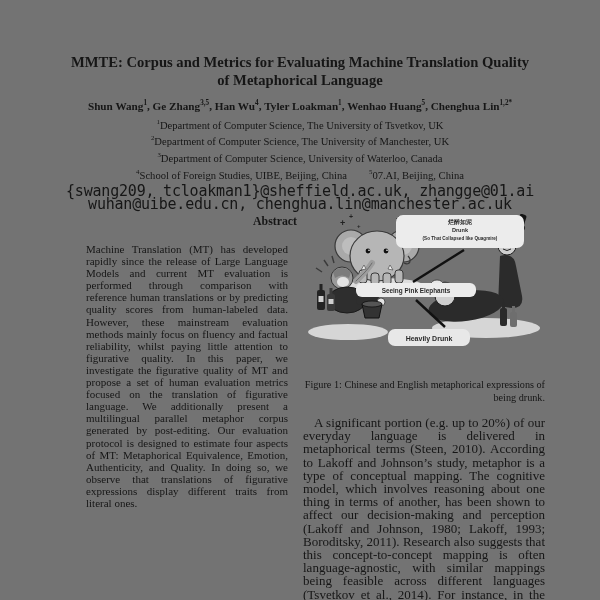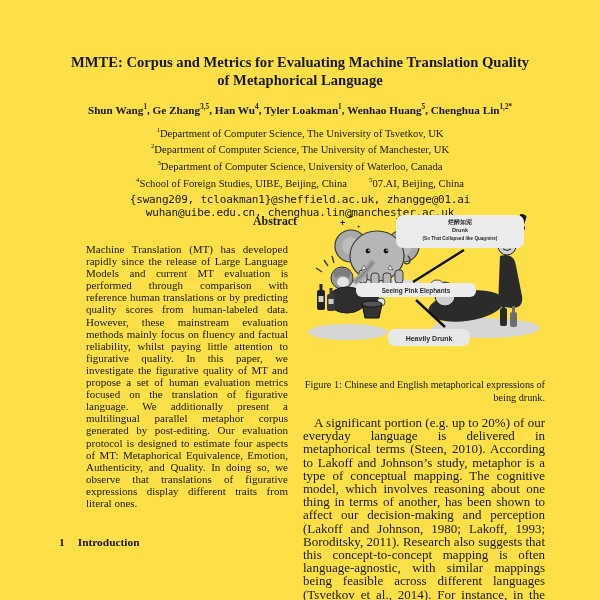--- a/index.html
+++ b/index.html
@@ -1,33 +1,33 @@
 <!DOCTYPE html>
 <html><head>
 <meta charset="utf-8">
 <style>
   html,body{margin:0;padding:0;background:#ffffff;}
   .sheet{
-    position:relative;width:600px;height:600px;background:#fde047;
+    position:relative;width:600px;height:600px;background:#737373;
     overflow:hidden;color:#161616;
     font-family:"Liberation Serif", serif;
   }
   
   .head{position:absolute;top:0;left:0;width:600px;text-align:center;}
   .title{
     margin:54px 30px 0 30px;font-size:14.6px;font-weight:bold;line-height:17.5px;
   }
-  .authors{margin-top:7px;font-size:11.2px;font-weight:bold;line-height:22px;}
+  .authors{margin-top:7px;font-size:11.2px;font-weight:bold;line-height:14px;}
   .authors sup{font-size:7.2px;font-weight:bold;}
   .affils{margin-top:2px;font-size:10.6px;line-height:13.2px;}
   .affils sup{font-size:6.8px;}
   .affil-gap{display:inline-block;width:22px;}
   .emails{
     margin-top:3px;font-family:"DejaVu Sans Mono","Liberation Mono",monospace;
-    font-size:11px;line-height:13.5px;letter-spacing:-0.2px;
+    font-size:15px;line-height:13.5px;letter-spacing:-0.2px;
   }
   
   .col-left{position:absolute;left:59px;top:208px;width:238px;height:392px;overflow:hidden;}
   .col-right{position:absolute;left:303px;top:208px;width:242px;height:392px;overflow:hidden;}
   .abs-head{text-align:right;font-size:11.8px;font-weight:bold;margin:6px 0 0 0;}
   .abs-body{
     margin:14px 9px 0 27px;font-size:11px;line-height:12.1px;text-align:justify;
   }
   .sec-head{margin:27px 0 0 0;font-size:11.4px;font-weight:bold;}
   .sec-head .num{display:inline-block;margin-right:13px;}
@@ -64,23 +64,20 @@
 
     <div class="emails">
       <div>{swang209, tcloakman1}@sheffield.ac.uk,  zhangge@01.ai</div>
       <div>wuhan@uibe.edu.cn,  chenghua.lin@manchester.ac.uk</div>
     </div>
   </div>
 
   <div class="col-left">
     <div class="abs-head">Abstract</div>
     <div class="abs-body">Machine Translation (MT) has developed rapidly since the release of Large Language Models and current MT evaluation is performed through comparison with reference human translations or by predicting quality scores from human-labeled data. However, these mainstream evaluation methods mainly focus on fluency and factual reliability, whilst paying little attention to figurative quality. In this paper, we investigate the figurative quality of MT and propose a set of human evaluation metrics focused on the translation of figurative language. We additionally present a multilingual parallel metaphor corpus generated by post-editing. Our evaluation protocol is designed to estimate four aspects of MT: Metaphorical Equivalence, Emotion, Authenticity, and Quality. In doing so, we observe that translations of figurative expressions display different traits from literal ones.</div>
-    <div class="sec-head">
-      <span class="num">1</span><span>Introduction</span>
-    </div>
   </div>
 
   <div class="col-right">
 
     <div class="figwrap">
       <svg class="fig" viewBox="0 0 240 158">
 
         <ellipse cx="76" cy="78" rx="44" ry="8" fill="#dcdcdc"></ellipse>
         <ellipse cx="44" cy="124" rx="40" ry="8" fill="#d6d6d6"></ellipse>
         <ellipse cx="182" cy="120" rx="54" ry="10" fill="#d6d6d6"></ellipse>

